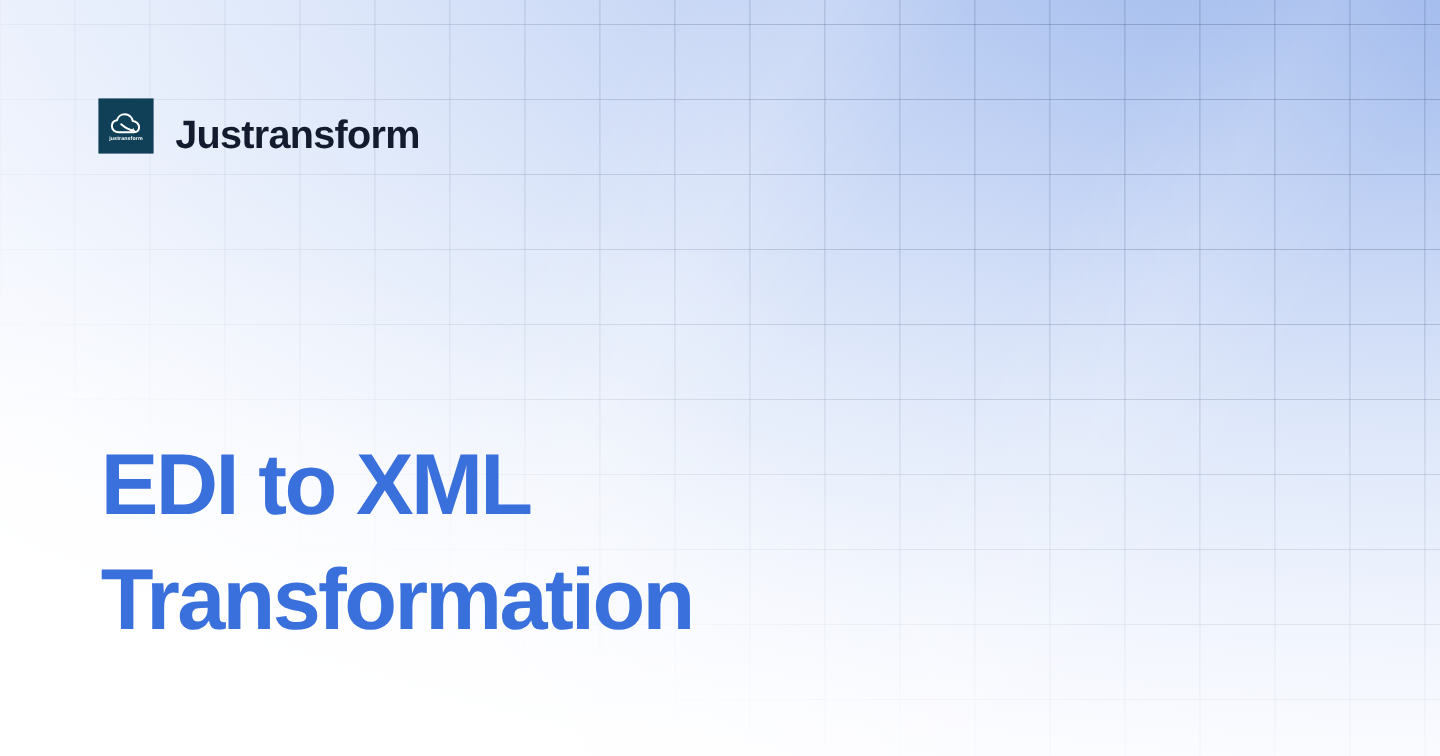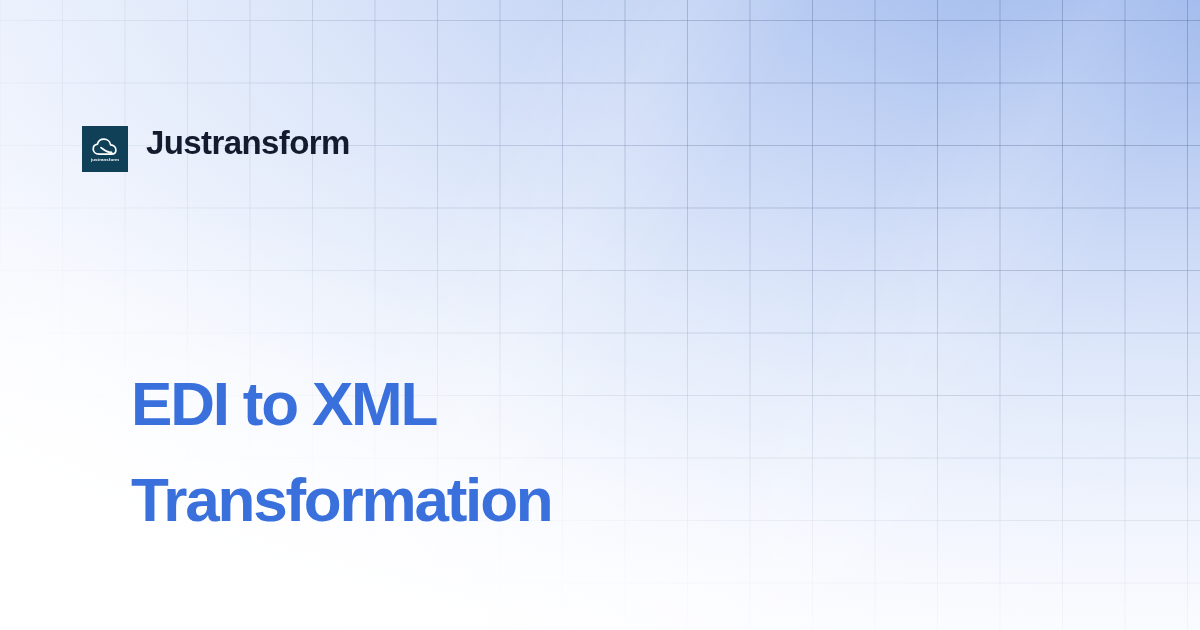--- a/index.html
+++ b/index.html
@@ -91,24 +91,23 @@
         rgba(255,255,255,.24) 66%,
         rgba(255,255,255,.06) 82%,
         rgba(255,255,255,0) 100%);
   }
 
   
   .brand{
     position:absolute;
     left:82px; top:82px;
     display:flex;
-    align-items:flex-start;
+    align-items:flex-end;
     gap:18px;
     z-index:5;
-    margin-top:44px;
   }
   .brand-mark{
     width:46px; height:46px;
     background:#0f4058;
     display:flex;
     flex-direction:column;
     align-items:center;
     justify-content:center;
     flex:0 0 auto;
     padding-top:2px;
@@ -131,28 +130,27 @@
     white-space:nowrap;
     line-height:1;
   }
 
   
   .headline{
     position:absolute;
     left:84px;
     top:356px;
     z-index:5;
-    font-size:62px;
+    font-size:72px;
     font-weight:700;
     line-height:96px;
     letter-spacing:-2.2px;
     color:#3a70dc;
     white-space:pre-line;
     max-width:1000px;
-    margin-left:47px;
   }
 </style>
 </head>
 <body>
 
 <div class="og-card">
 
   <div class="bg-wash"></div>
   <div class="bg-sheen"></div>
   <div class="bg-grid"></div>

